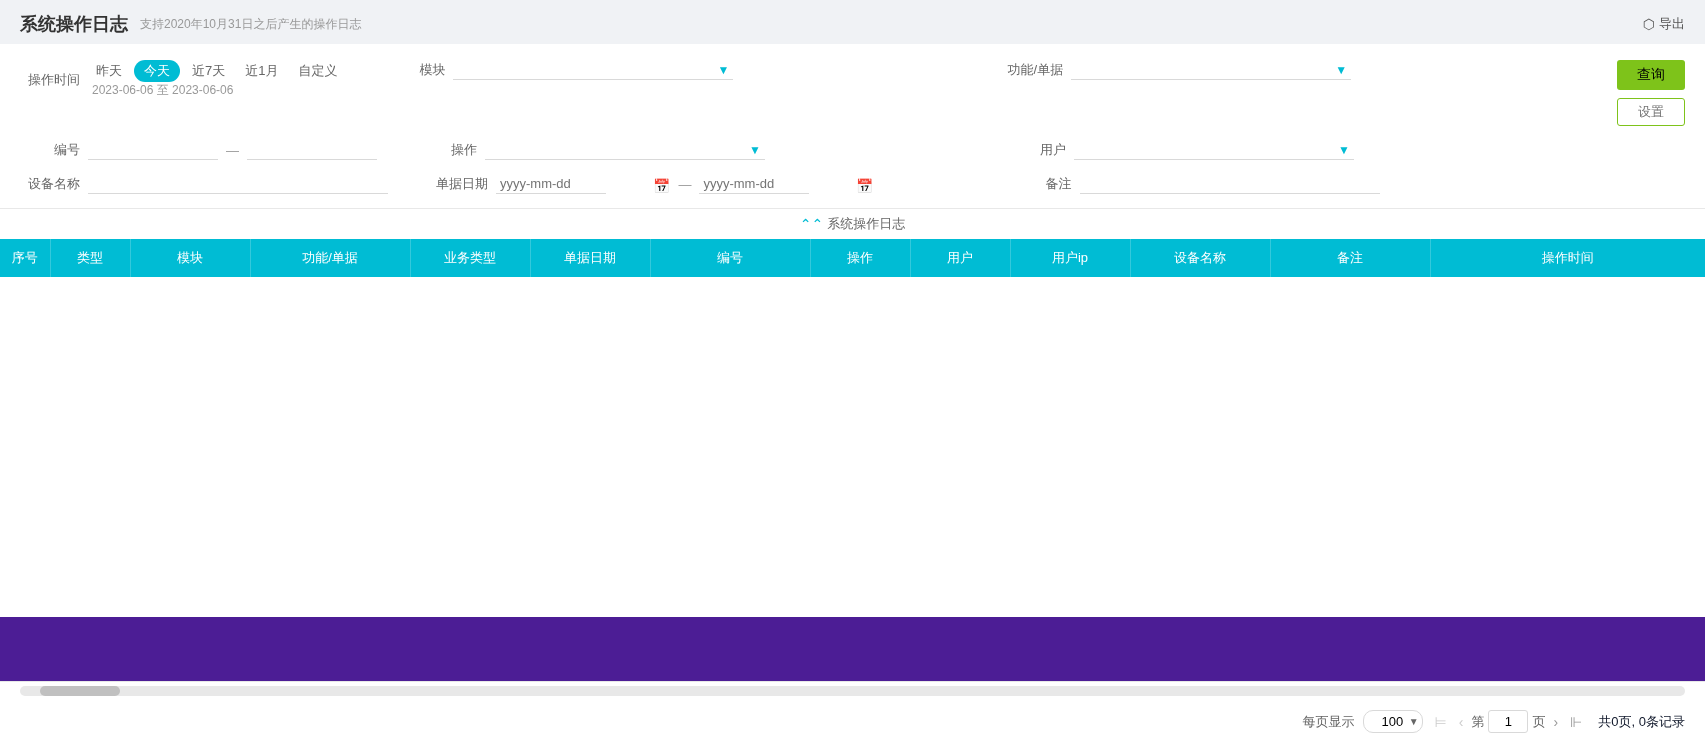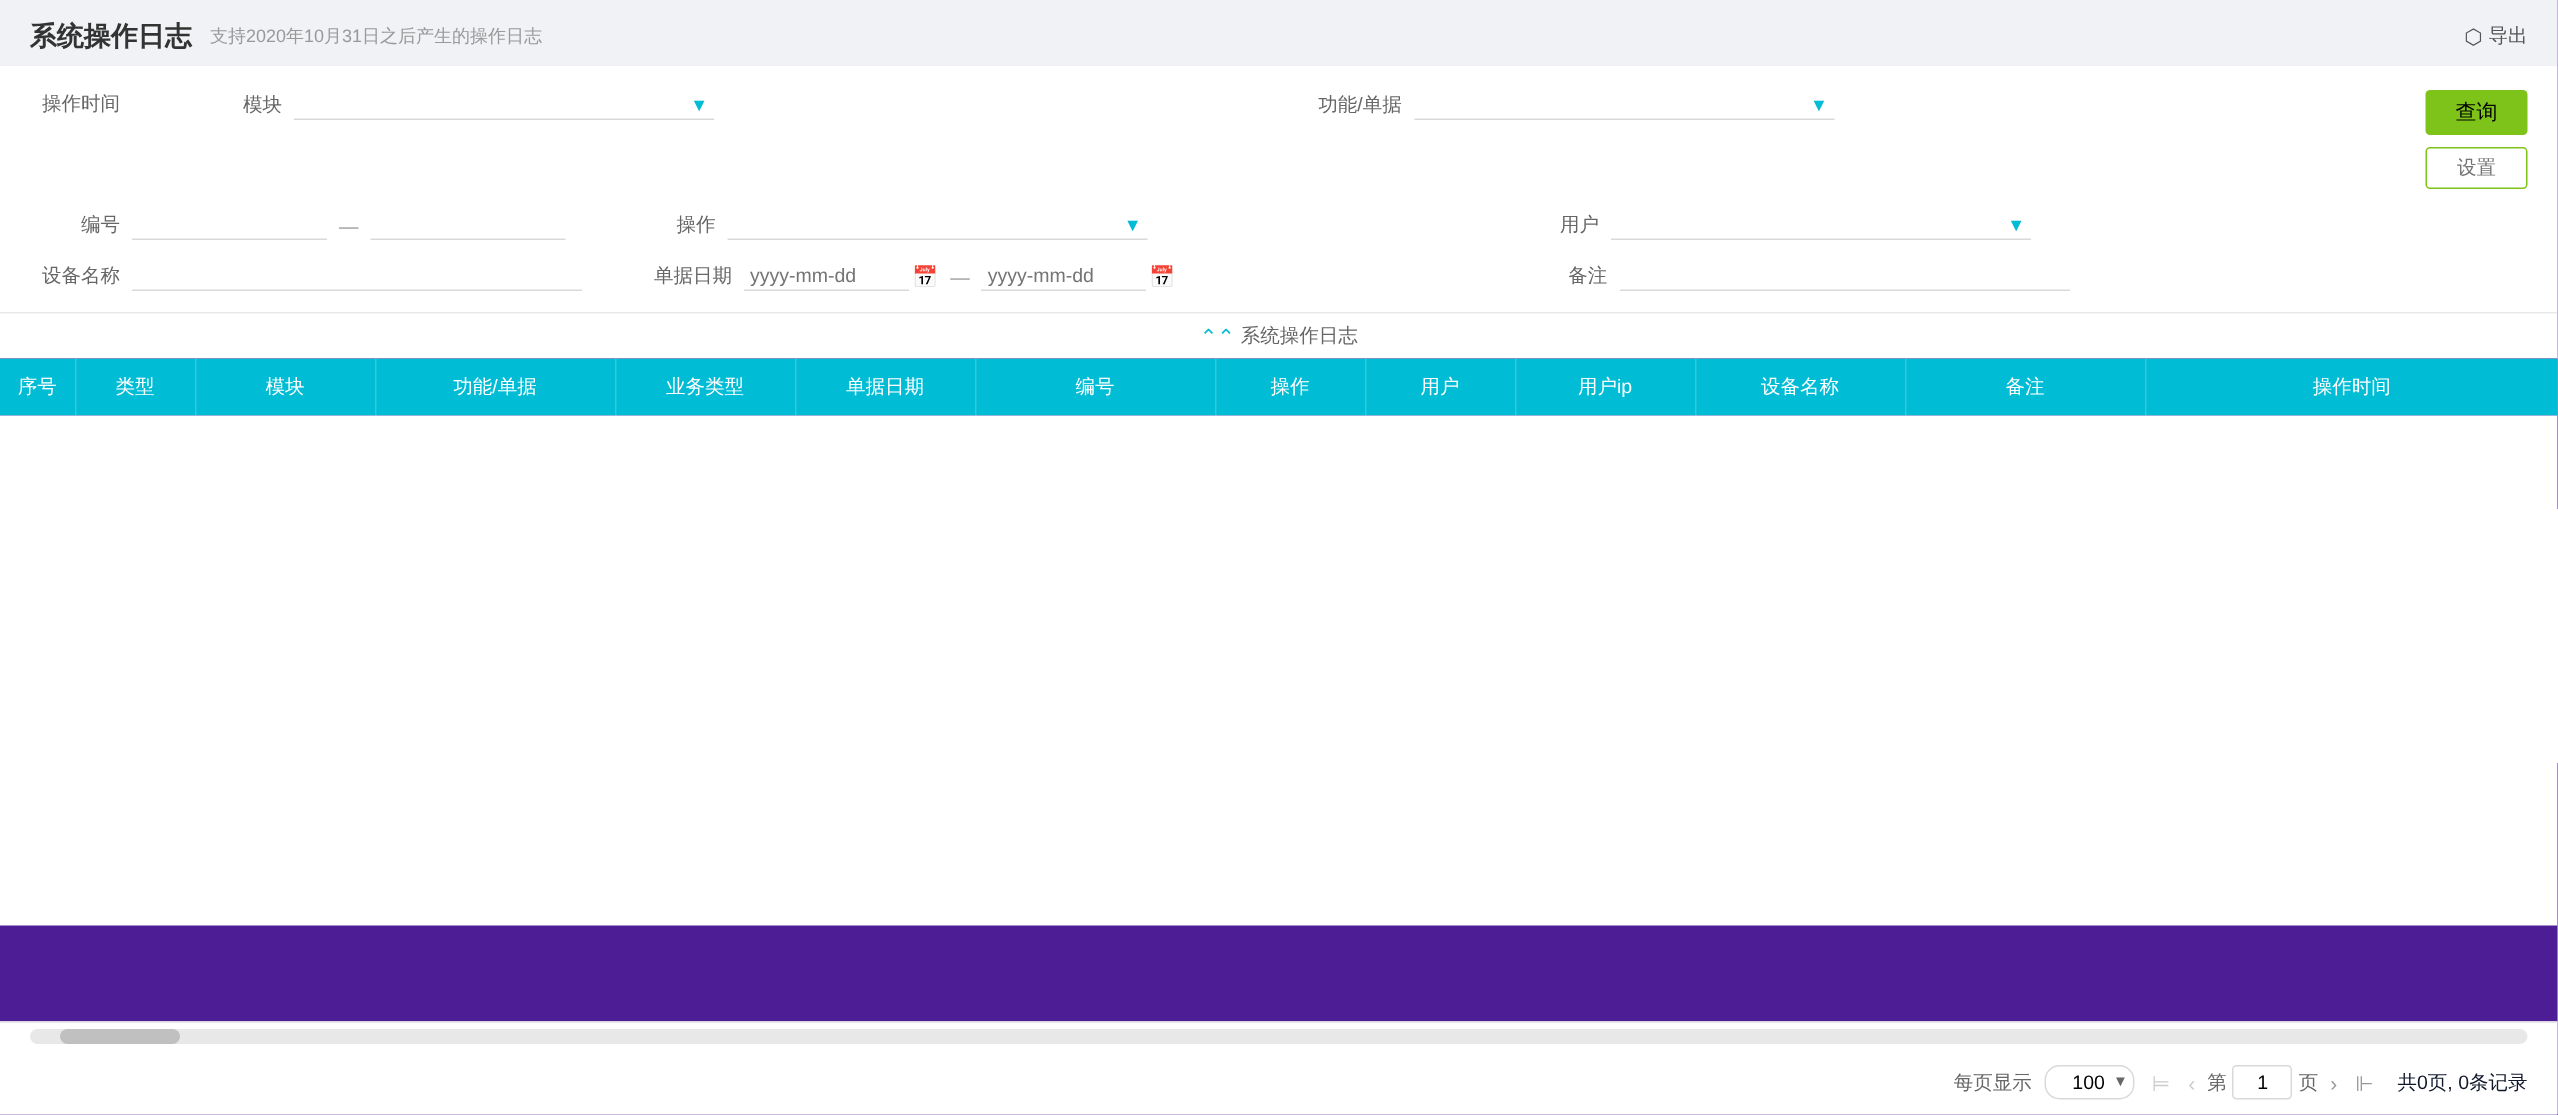--- a/index.html
+++ b/index.html
@@ -24,21 +24,21 @@
     
     .select-wrapper { position: relative; display: inline-flex; align-items: center; }
     .select-field { border: none; border-bottom: 1px solid #d9d9d9; padding: 2px 24px 2px 4px; min-width: 200px; font-size: 13px; background: transparent; outline: none; color: #333; cursor: pointer; appearance: none; }
     .select-chevron { position: absolute; right: 4px; color: #00bcd4; font-size: 12px; pointer-events: none; }
 
     
     .input-field { border: none; border-bottom: 1px solid #d9d9d9; padding: 2px 4px; min-width: 120px; font-size: 13px; outline: none; color: #333; background: transparent; }
     .input-dash { margin: 0 8px; color: #999; }
 
     
-    .date-picker-wrapper { display: inline-flex; align-items: center; }
+    .date-picker-wrapper { display: inline-flex; align-items: flex-end; gap: 45px; }
     .date-input { border: none; border-bottom: 1px solid #d9d9d9; padding: 2px 4px; width: 110px; font-size: 13px; outline: none; color: #ccc; background: transparent; }
     .calendar-icon { color: #00bcd4; font-size: 14px; margin-left: 2px; cursor: pointer; }
 
     
     .btn-query { background: #7ec31a; color: #000000; border: none; padding: 6px 20px; border-radius: 3px; font-size: 14px; cursor: pointer; font-weight: 500; }
     .btn-settings { background: #fff; color: #737373; border: 1px solid #7ec31a; padding: 4px 20px; border-radius: 3px; font-size: 13px; cursor: pointer; margin-top: 4px; }
 
     
     .collapse-bar { text-align: center; padding: 6px 0; background: #fff; border-top: 1px solid #e8e8e8; cursor: pointer; }
     .collapse-btn { display: inline-flex; align-items: center; gap: 4px; color: #666; font-size: 13px; cursor: pointer; border: none; background: none; }
@@ -92,20 +92,30 @@
       <span>导出</span>
     </button>
   </div>
 
   <div class="filter-section">
 
     <div class="filter-row-1">
 
       <div class="filter-col" style="flex: 0 0 auto; margin-right: 40px;">
         <span class="filter-label">操作时间</span>
+        <div style="display:flex; flex-direction:column;">
+          <div class="time-filter-group">
+            <button class="time-btn">昨天</button>
+            <button class="time-btn active">今天</button>
+            <button class="time-btn">近7天</button>
+            <button class="time-btn">近1月</button>
+            <button class="time-btn">自定义</button>
+          </div>
+          <span class="time-range-text">2023-06-06 至 2023-06-06</span>
+        </div>
       </div>
 
       <div class="filter-col" style="flex: 1; margin-right: 40px;">
         <span class="filter-label">模块</span>
         <div class="select-wrapper">
           <select class="select-field" style="min-width: 280px;">
             <option value=""></option>
           </select>
           <span class="select-chevron">▼</span>
         </div>

